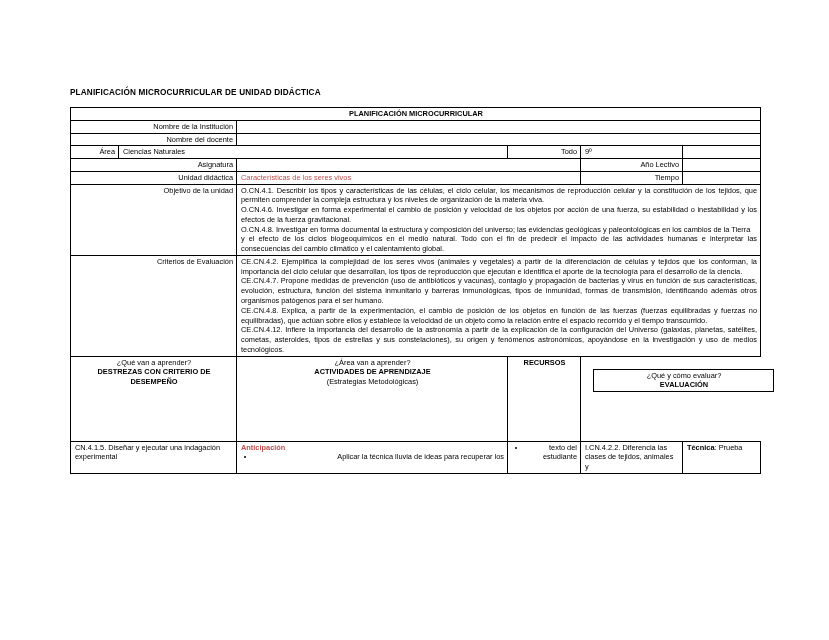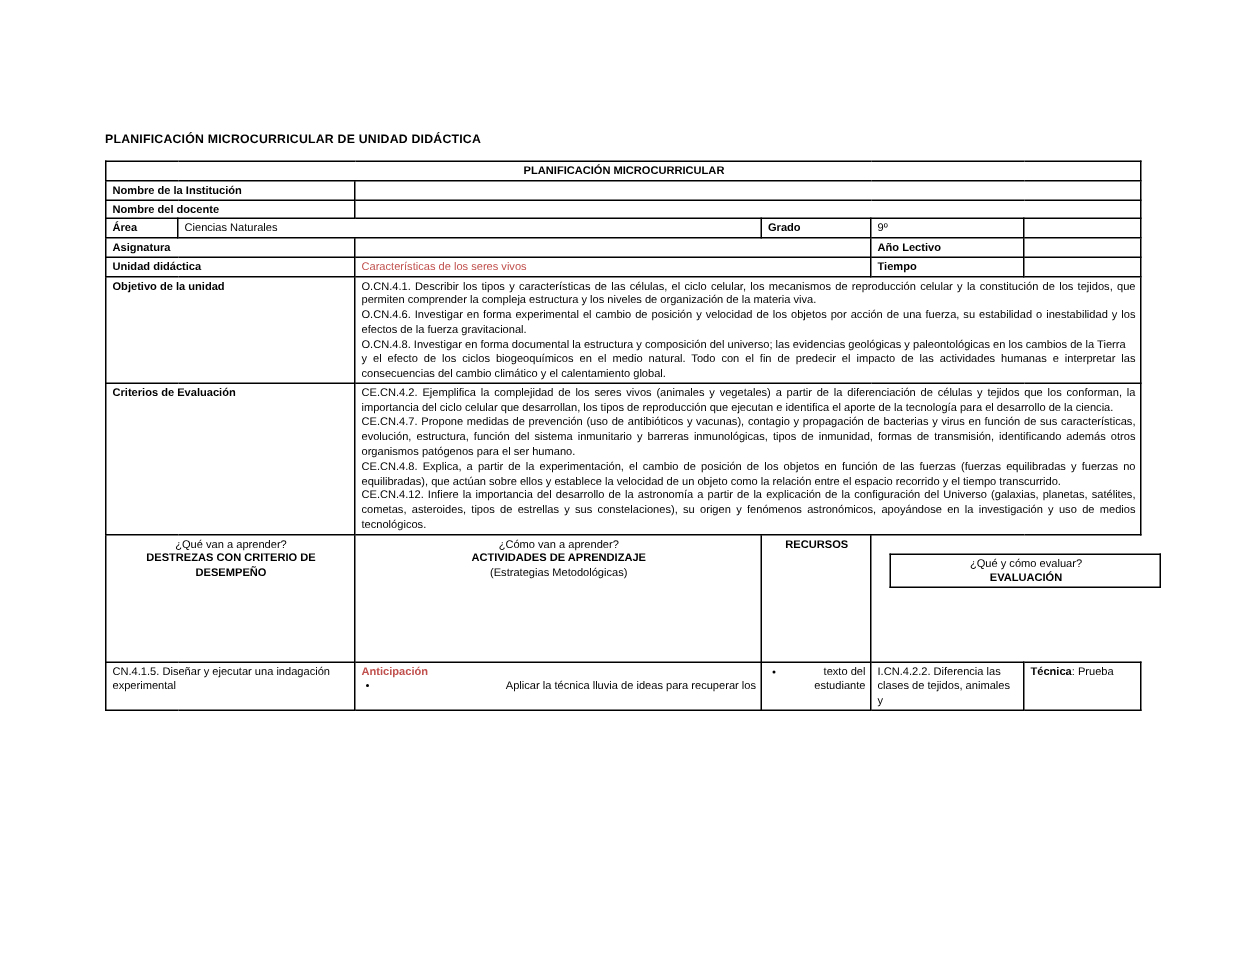--- a/index.html
+++ b/index.html
@@ -49,22 +49,23 @@
   .b { font-weight: bold; }
   .center { text-align: center; }
   .justify { text-align: justify; }
   .red { color: #C0504D; }
   .banner {
     text-align: center;
     font-weight: bold;
     font-size: 7.6px;
   }
   .lbl {
-    font-weight: bold;
+    font-weight: normal;
     white-space: nowrap;
+    text-align: right;
   }
   .midvert { vertical-align: middle; }
   .pblock p {
     margin: 0;
   }
   ul.bul {
     margin: 0;
     padding-left: 14px;
     list-style-type: disc;
     text-align: right;
@@ -132,21 +133,21 @@
     </tr>
 
     <tr>
       <td colspan="2" class="lbl">Nombre del docente</td>
       <td colspan="4"></td>
     </tr>
 
     <tr>
       <td class="lbl">Área</td>
       <td colspan="2">Ciencias Naturales</td>
-      <td class="lbl">Grado</td>
+      <td class="lbl">Todo</td>
       <td>9º</td>
       <td>&nbsp;</td>
     </tr>
 
     <tr>
       <td colspan="2" class="lbl">Asignatura</td>
       <td colspan="2"></td>
       <td class="lbl">Año Lectivo</td>
       <td></td>
     </tr>
@@ -177,21 +178,21 @@
         <p class="justify">CE.CN.4.12. Infiere la importancia del desarrollo de la astronomía a partir de la explicación de la configuración del Universo (galaxias, planetas, satélites, cometas, asteroides, tipos de estrellas y sus constelaciones), su origen y fenómenos astronómicos, apoyándose en la investigación y uso de medios tecnológicos.</p>
       </td>
     </tr>
 
     <tr>
       <td colspan="2" class="hdr-cell" style="height:82px">
         <div>¿Qué van a aprender?</div>
         <div class="b">DESTREZAS CON CRITERIO DE DESEMPEÑO</div>
       </td>
       <td class="hdr-cell">
-        <div>¿Cómo van a aprender?</div>
+        <div>¿Área van a aprender?</div>
         <div class="b">ACTIVIDADES DE APRENDIZAJE</div>
         <div>(Estrategias Metodológicas)</div>
       </td>
       <td class="center midvert">
         <span class="b">RECURSOS</span>
       </td>
       <td colspan="2" class="nobord" style="padding:12px; border:0.8px solid #000;">
         <table class="nested">
           <colgroup>
             <col style="width:102px">

